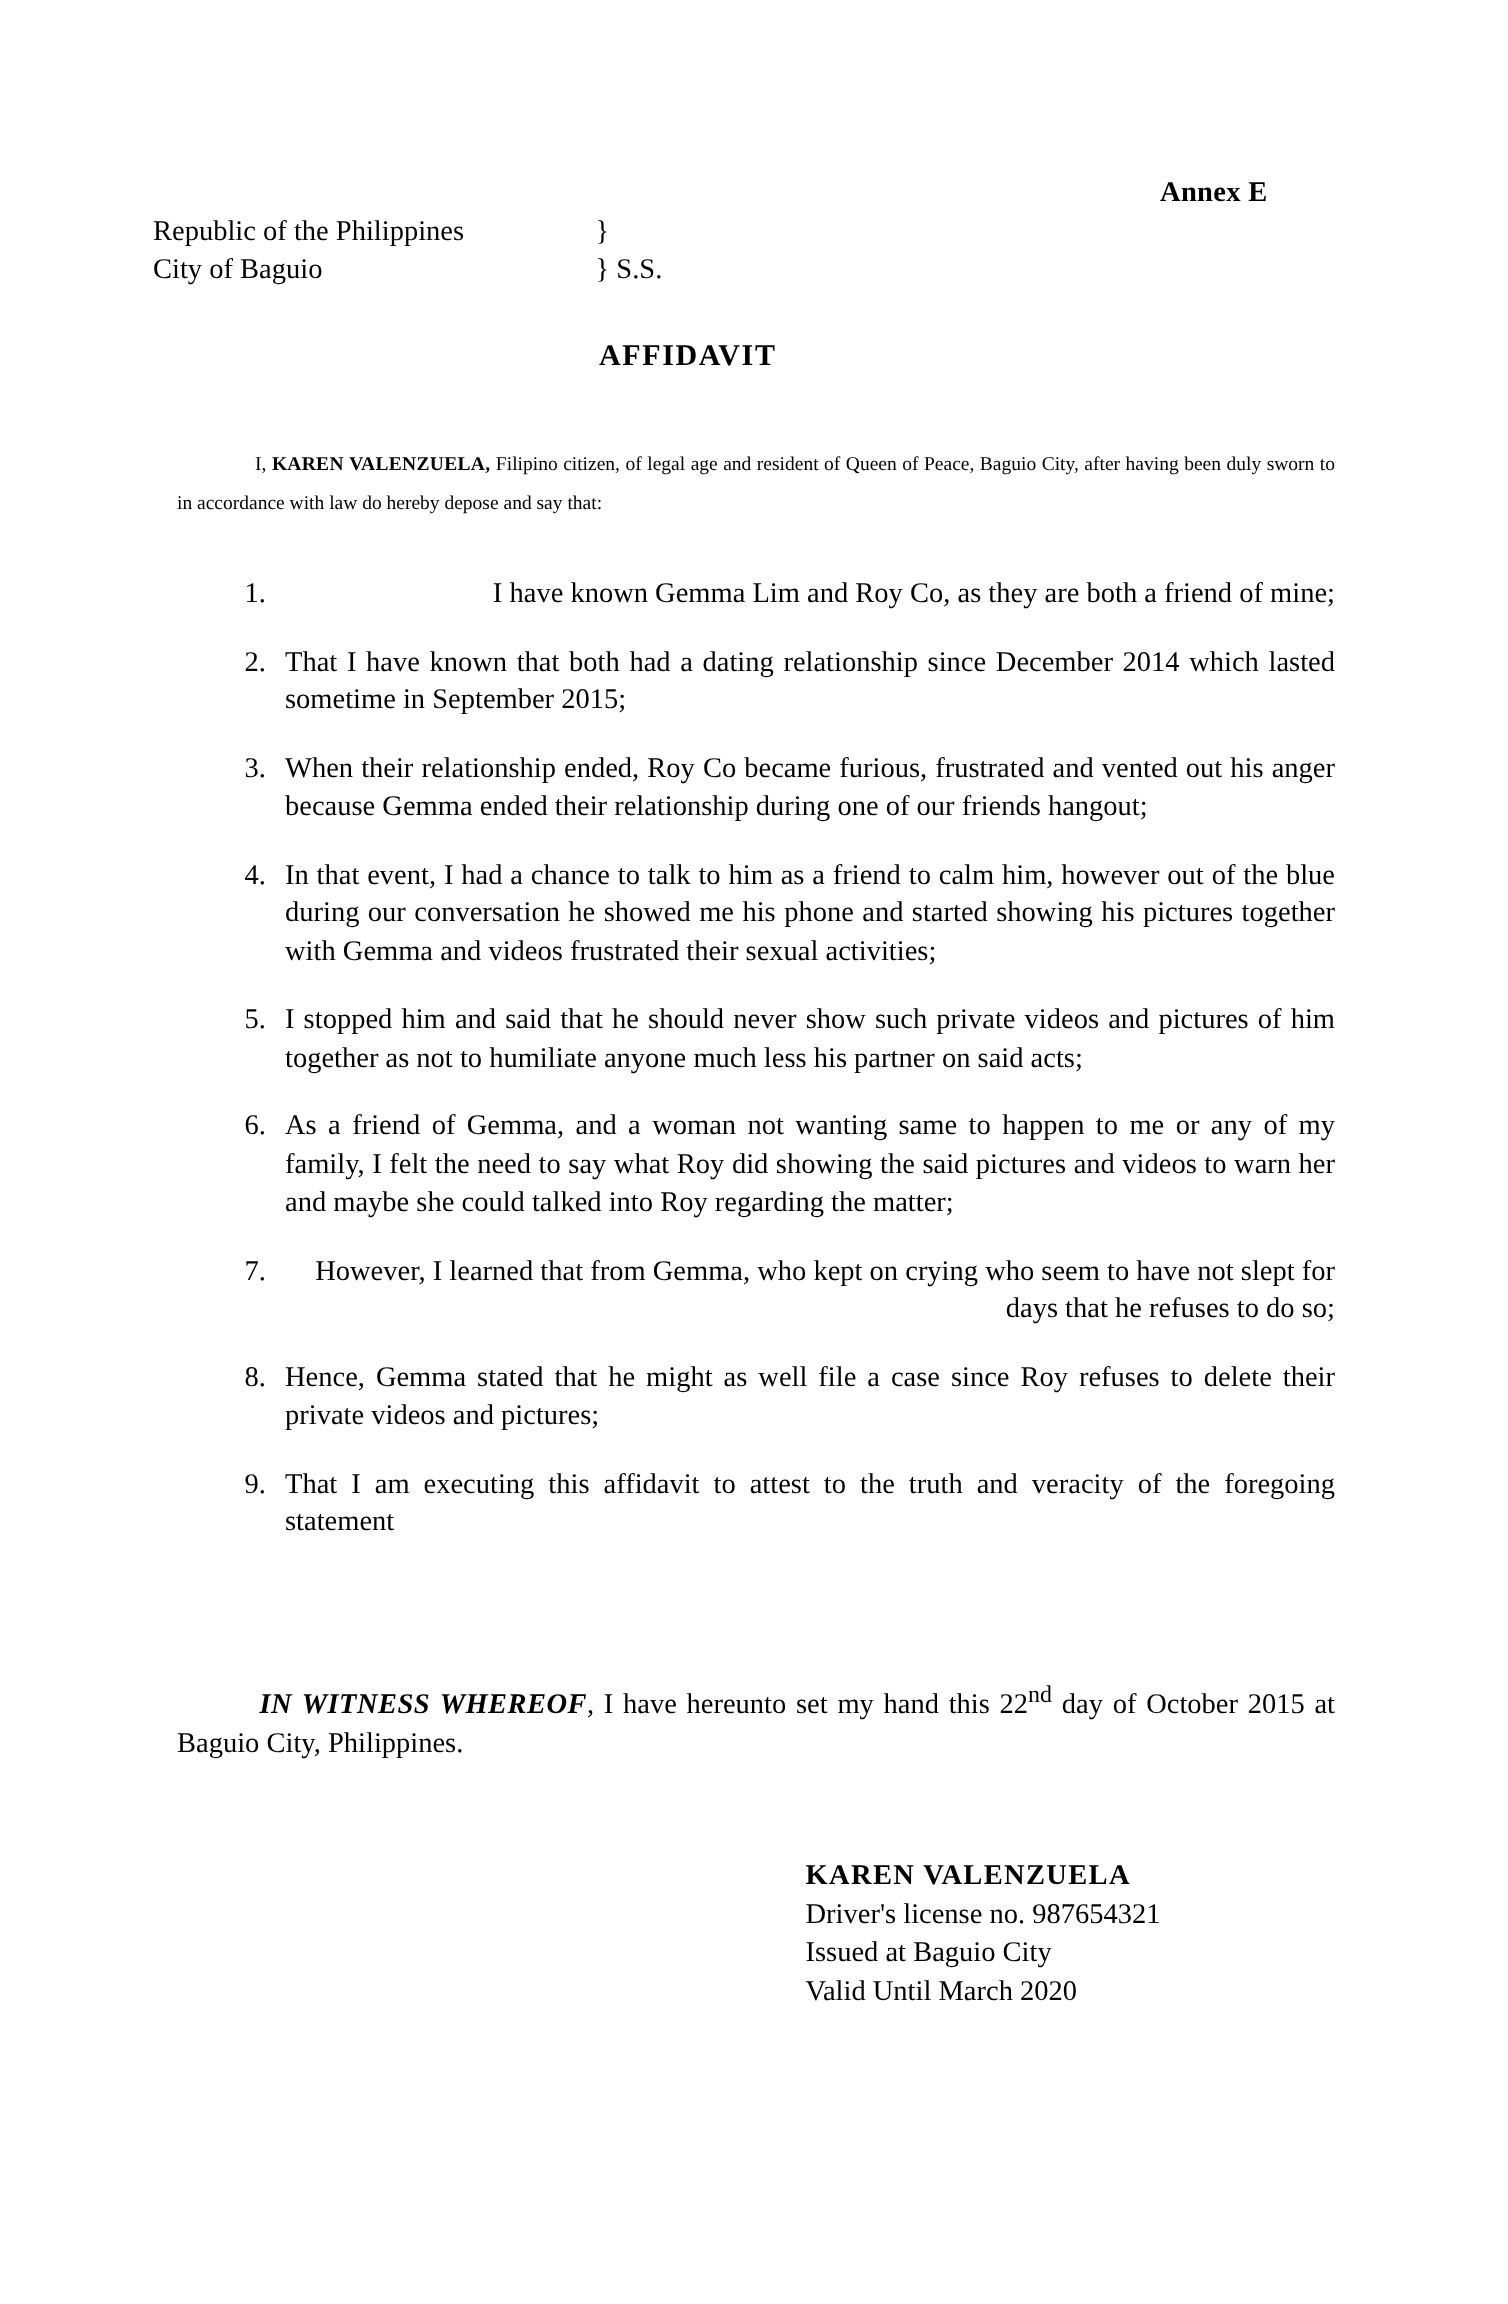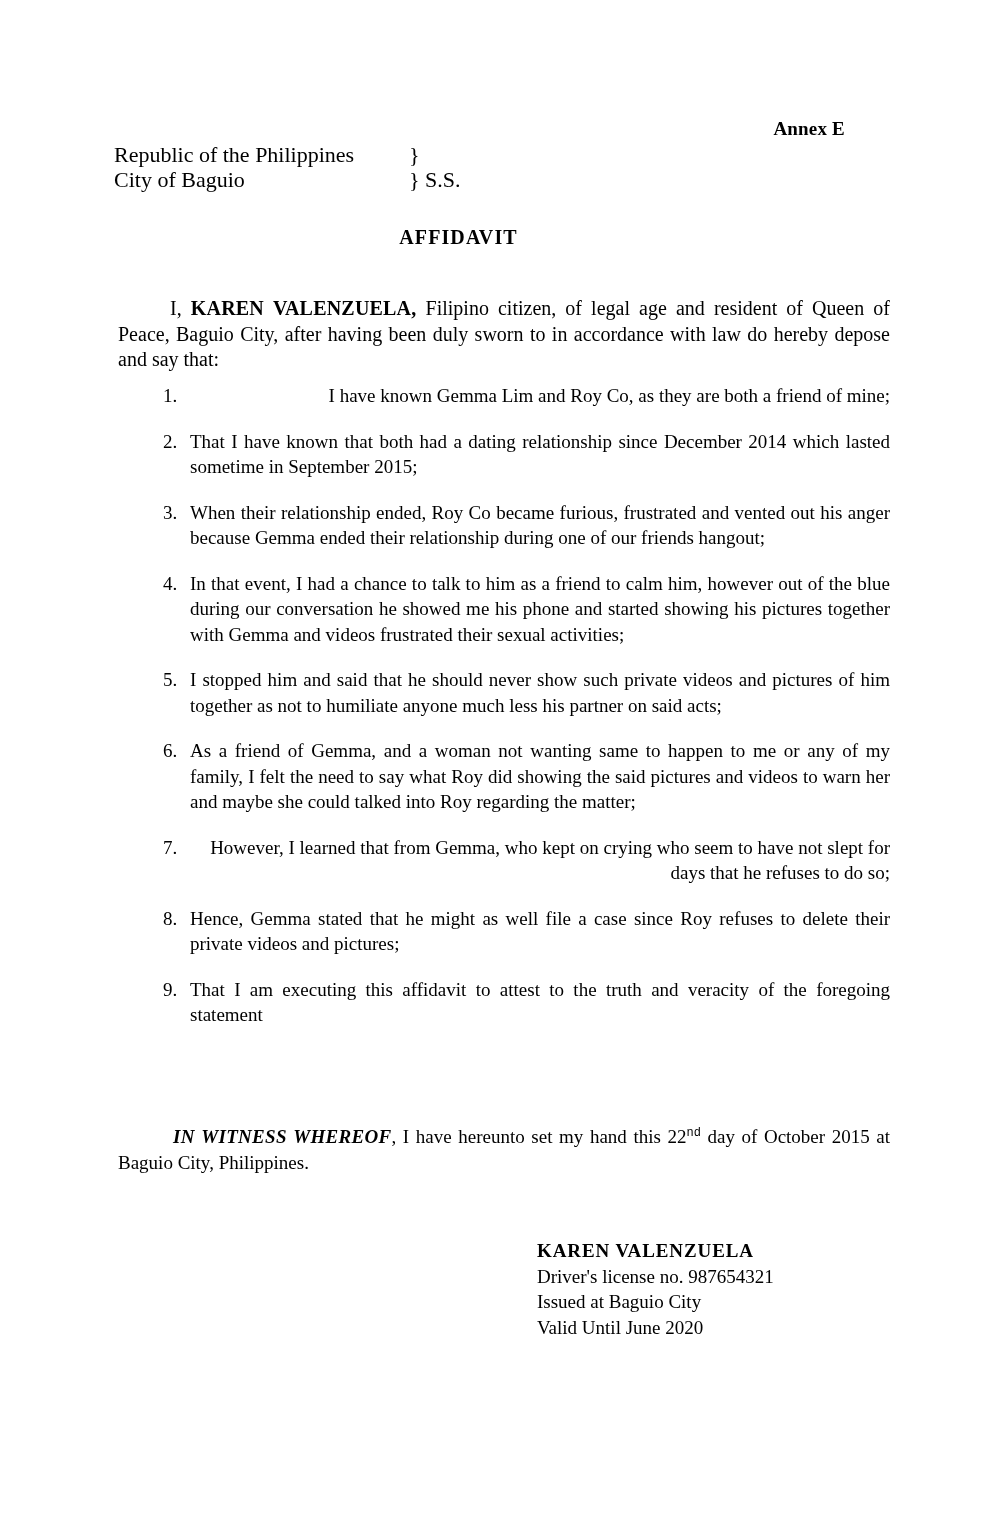--- a/index.html
+++ b/index.html
@@ -30,23 +30,23 @@
     text-align: right;
     font-size: 19px;
     font-weight: bold;
     letter-spacing: 0.2px;
   }
 
   
   .venue {
     position: absolute;
     top: 142px;
-    left: 114px;
+    left: 102px;
     width: 780px;
-    font-size: 22px;
+    font-size: 19px;
     line-height: 25px;
   }
   .venue-row {
     display: flex;
     align-items: baseline;
   }
   .venue-place {
     width: 295px;
     flex: 0 0 295px;
     white-space: nowrap;
@@ -67,21 +67,21 @@
     font-weight: bold;
     letter-spacing: 1.1px;
   }
 
   
   .intro {
     position: absolute;
     top: 296px;
     left: 118px;
     width: 772px;
-    font-size: 20px;
+    font-size: 13px;
     line-height: 25.5px;
     text-align: justify;
     text-justify: inter-word;
   }
   .intro .lead-indent {
     display: inline-block;
     width: 52px;
   }
   .affiant-name {
     font-weight: bold;
@@ -133,24 +133,23 @@
     display: inline-block;
     width: 55px;
   }
   .witness-lead {
     font-weight: bold;
     font-style: italic;
     letter-spacing: 0.3px;
     margin-top: 36px;
   }
   .ord {
-    font-size: 12px;
+    font-size: 16px;
     vertical-align: super;
     line-height: 0;
-    font-family: Liberation Mono, monospace;
   }
 
   
   .signature {
     position: absolute;
     top: 1190px;
     left: 537px;
     width: 420px;
     font-size: 19px;
     line-height: 25.5px;
@@ -235,16 +234,16 @@
   </div>
 
   <div class="witness">
     <span class="lead-indent"></span><span class="witness-lead">IN WITNESS WHEREOF</span><span>, I have hereunto set my hand this 22</span><span class="ord">nd</span><span> day of October 2015 at Baguio City, Philippines.</span>
   </div>
 
   <div class="signature">
     <div class="sig-name">KAREN VALENZUELA</div>
     <div>Driver's license no. 987654321</div>
     <div>Issued at Baguio City</div>
-    <div>Valid Until June 2020</div>
+    <div>Valid Until March 2020</div>
   </div>
 
 </div>
 
 </body></html>

